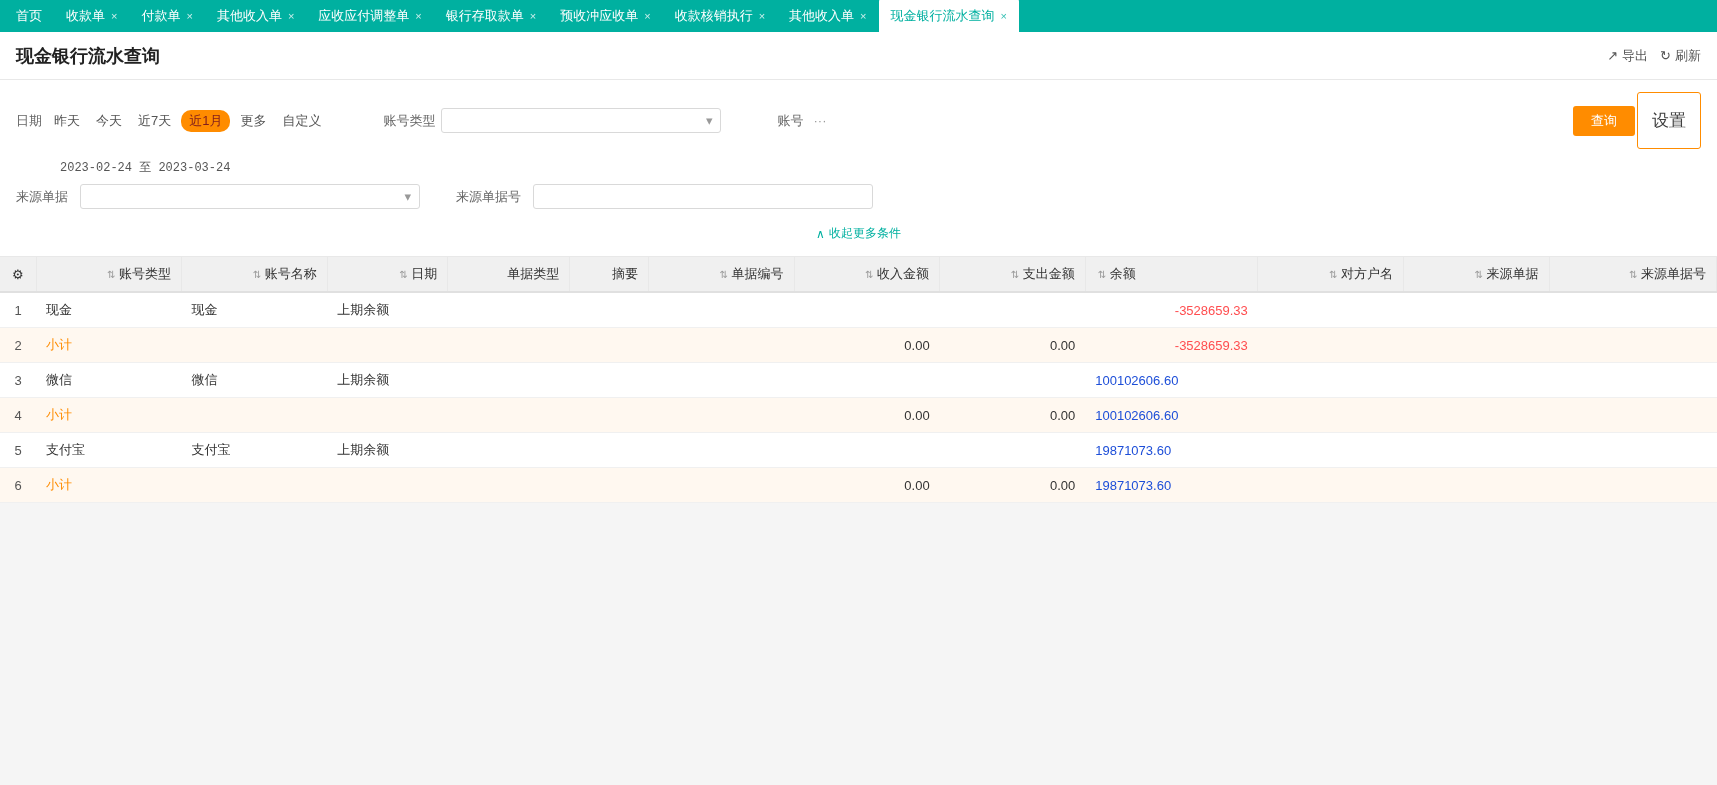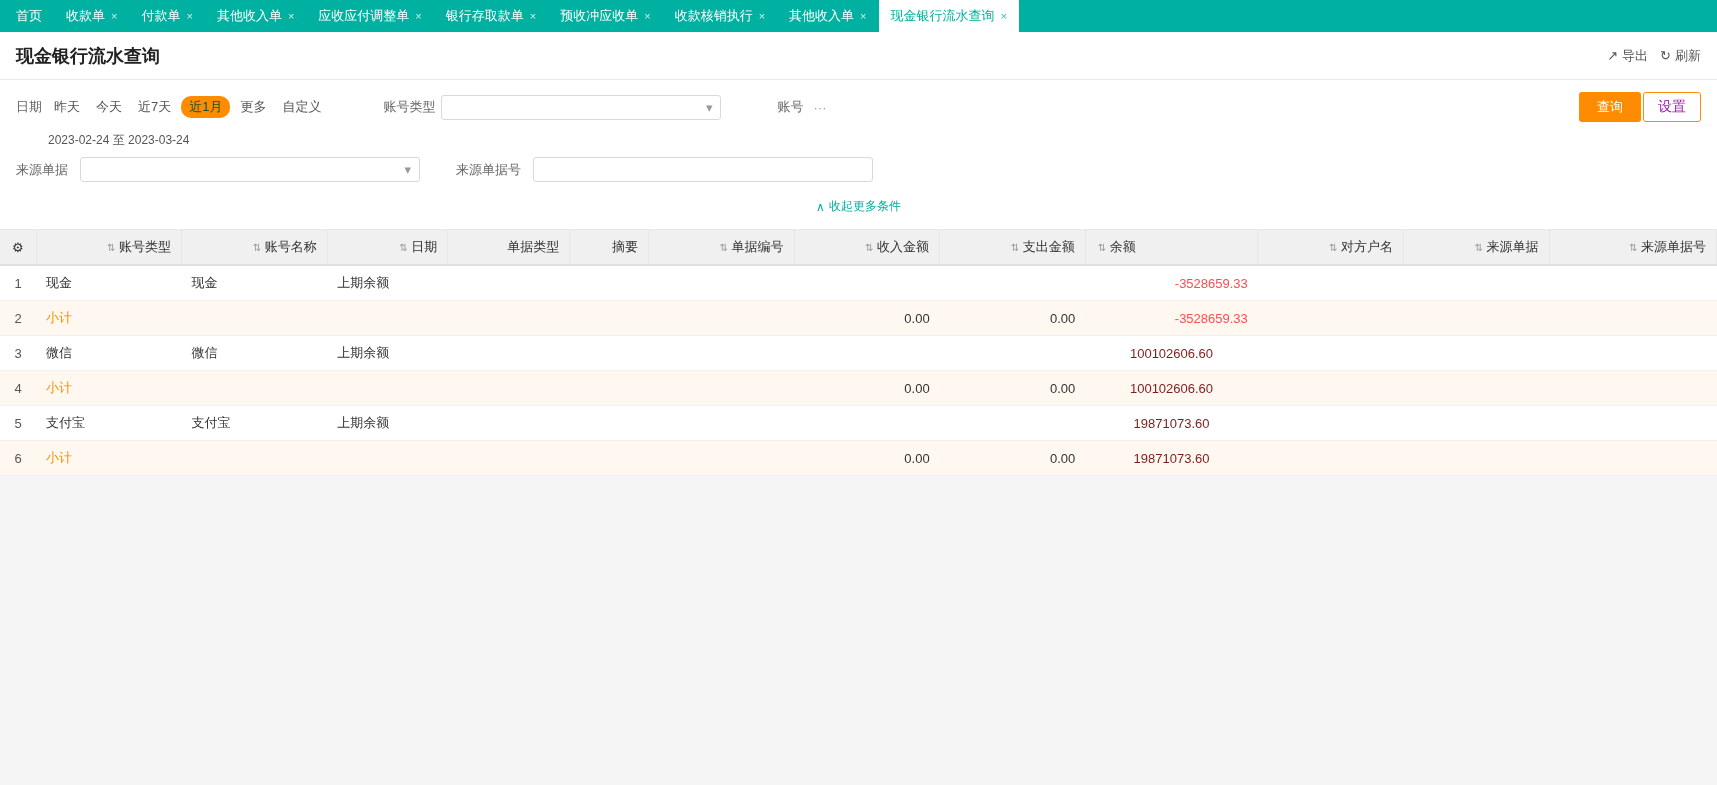--- a/index.html
+++ b/index.html
@@ -94,21 +94,21 @@
     }
     .date-quick-btn {
       padding: 2px 6px;
       border-radius: 3px;
       cursor: pointer;
       font-size: 13px;
       color: #555;
     }
     .date-quick-btn.active {
       background: #ff8c00;
-      color: #14532d;
+      color: #7f1d1d;
       border-radius: 10px;
       padding: 2px 8px;
     }
     .date-display {
       color: #555;
       font-size: 12px;
       margin-top: 2px;
     }
     .filter-select {
       border: 1px solid #d9d9d9;
@@ -138,26 +138,26 @@
       background: #ff8c00;
       color: #fff;
       border: none;
       border-radius: 3px;
       padding: 6px 18px;
       cursor: pointer;
       font-size: 13px;
     }
     .btn-settings {
       background: #fff;
-      color: #a21caf;
+      color: #404040;
       border: 1px solid #ff8c00;
       border-radius: 3px;
-      padding: 5px 14px;
-      cursor: pointer;
-      font-size: 14px;
+      padding: 16px 14px;
+      cursor: pointer;
+      font-size: 17px;
     }
 
     .collapse-bar {
       display: flex;
       align-items: center;
       justify-content: center;
       padding: 6px 0 2px;
       color: #00b0a0;
       cursor: pointer;
       font-size: 12px;
@@ -206,22 +206,22 @@
       text-align: center;
     }
     tbody td.amount-col {
       text-align: right;
     }
     tbody td.balance-neg {
       color: #ff4d4f;
       text-align: right;
     }
     tbody td.balance-pos {
-      color: #7f1d1d;
-      text-align: center;
+      color: #1d4ed8;
+      text-align: left;
     }
   </style>
 </head>
 <body>
 
 <nav class="top-nav">
   <div class="nav-item">
     <span>首页</span>
   </div>
   <div class="nav-item">
@@ -303,21 +303,21 @@
       <span class="filter-label">账号</span>
       <span class="filter-dots">···</span>
     </div>
 
     <div style="margin-left: auto; display: flex; gap: 2px; align-items: center;">
       <button class="btn-query">查询</button>
       <button class="btn-settings">设置</button>
     </div>
   </div>
 
-  <div style="margin-left: 32px; margin-bottom: 8px;">
+  <div style="margin-left: 44px; margin-bottom: 8px; font-family: Liberation Mono, monospace;">
     <span class="date-display">2023-02-24 至 2023-03-24</span>
   </div>
 
   <div class="filter-row">
     <div class="filter-item">
       <span class="filter-label">来源单据</span>
       <div class="filter-select" style="width:340px; margin-left: 6px;">
         <span></span>
         <span style="color:#999;">▾</span>
       </div>

